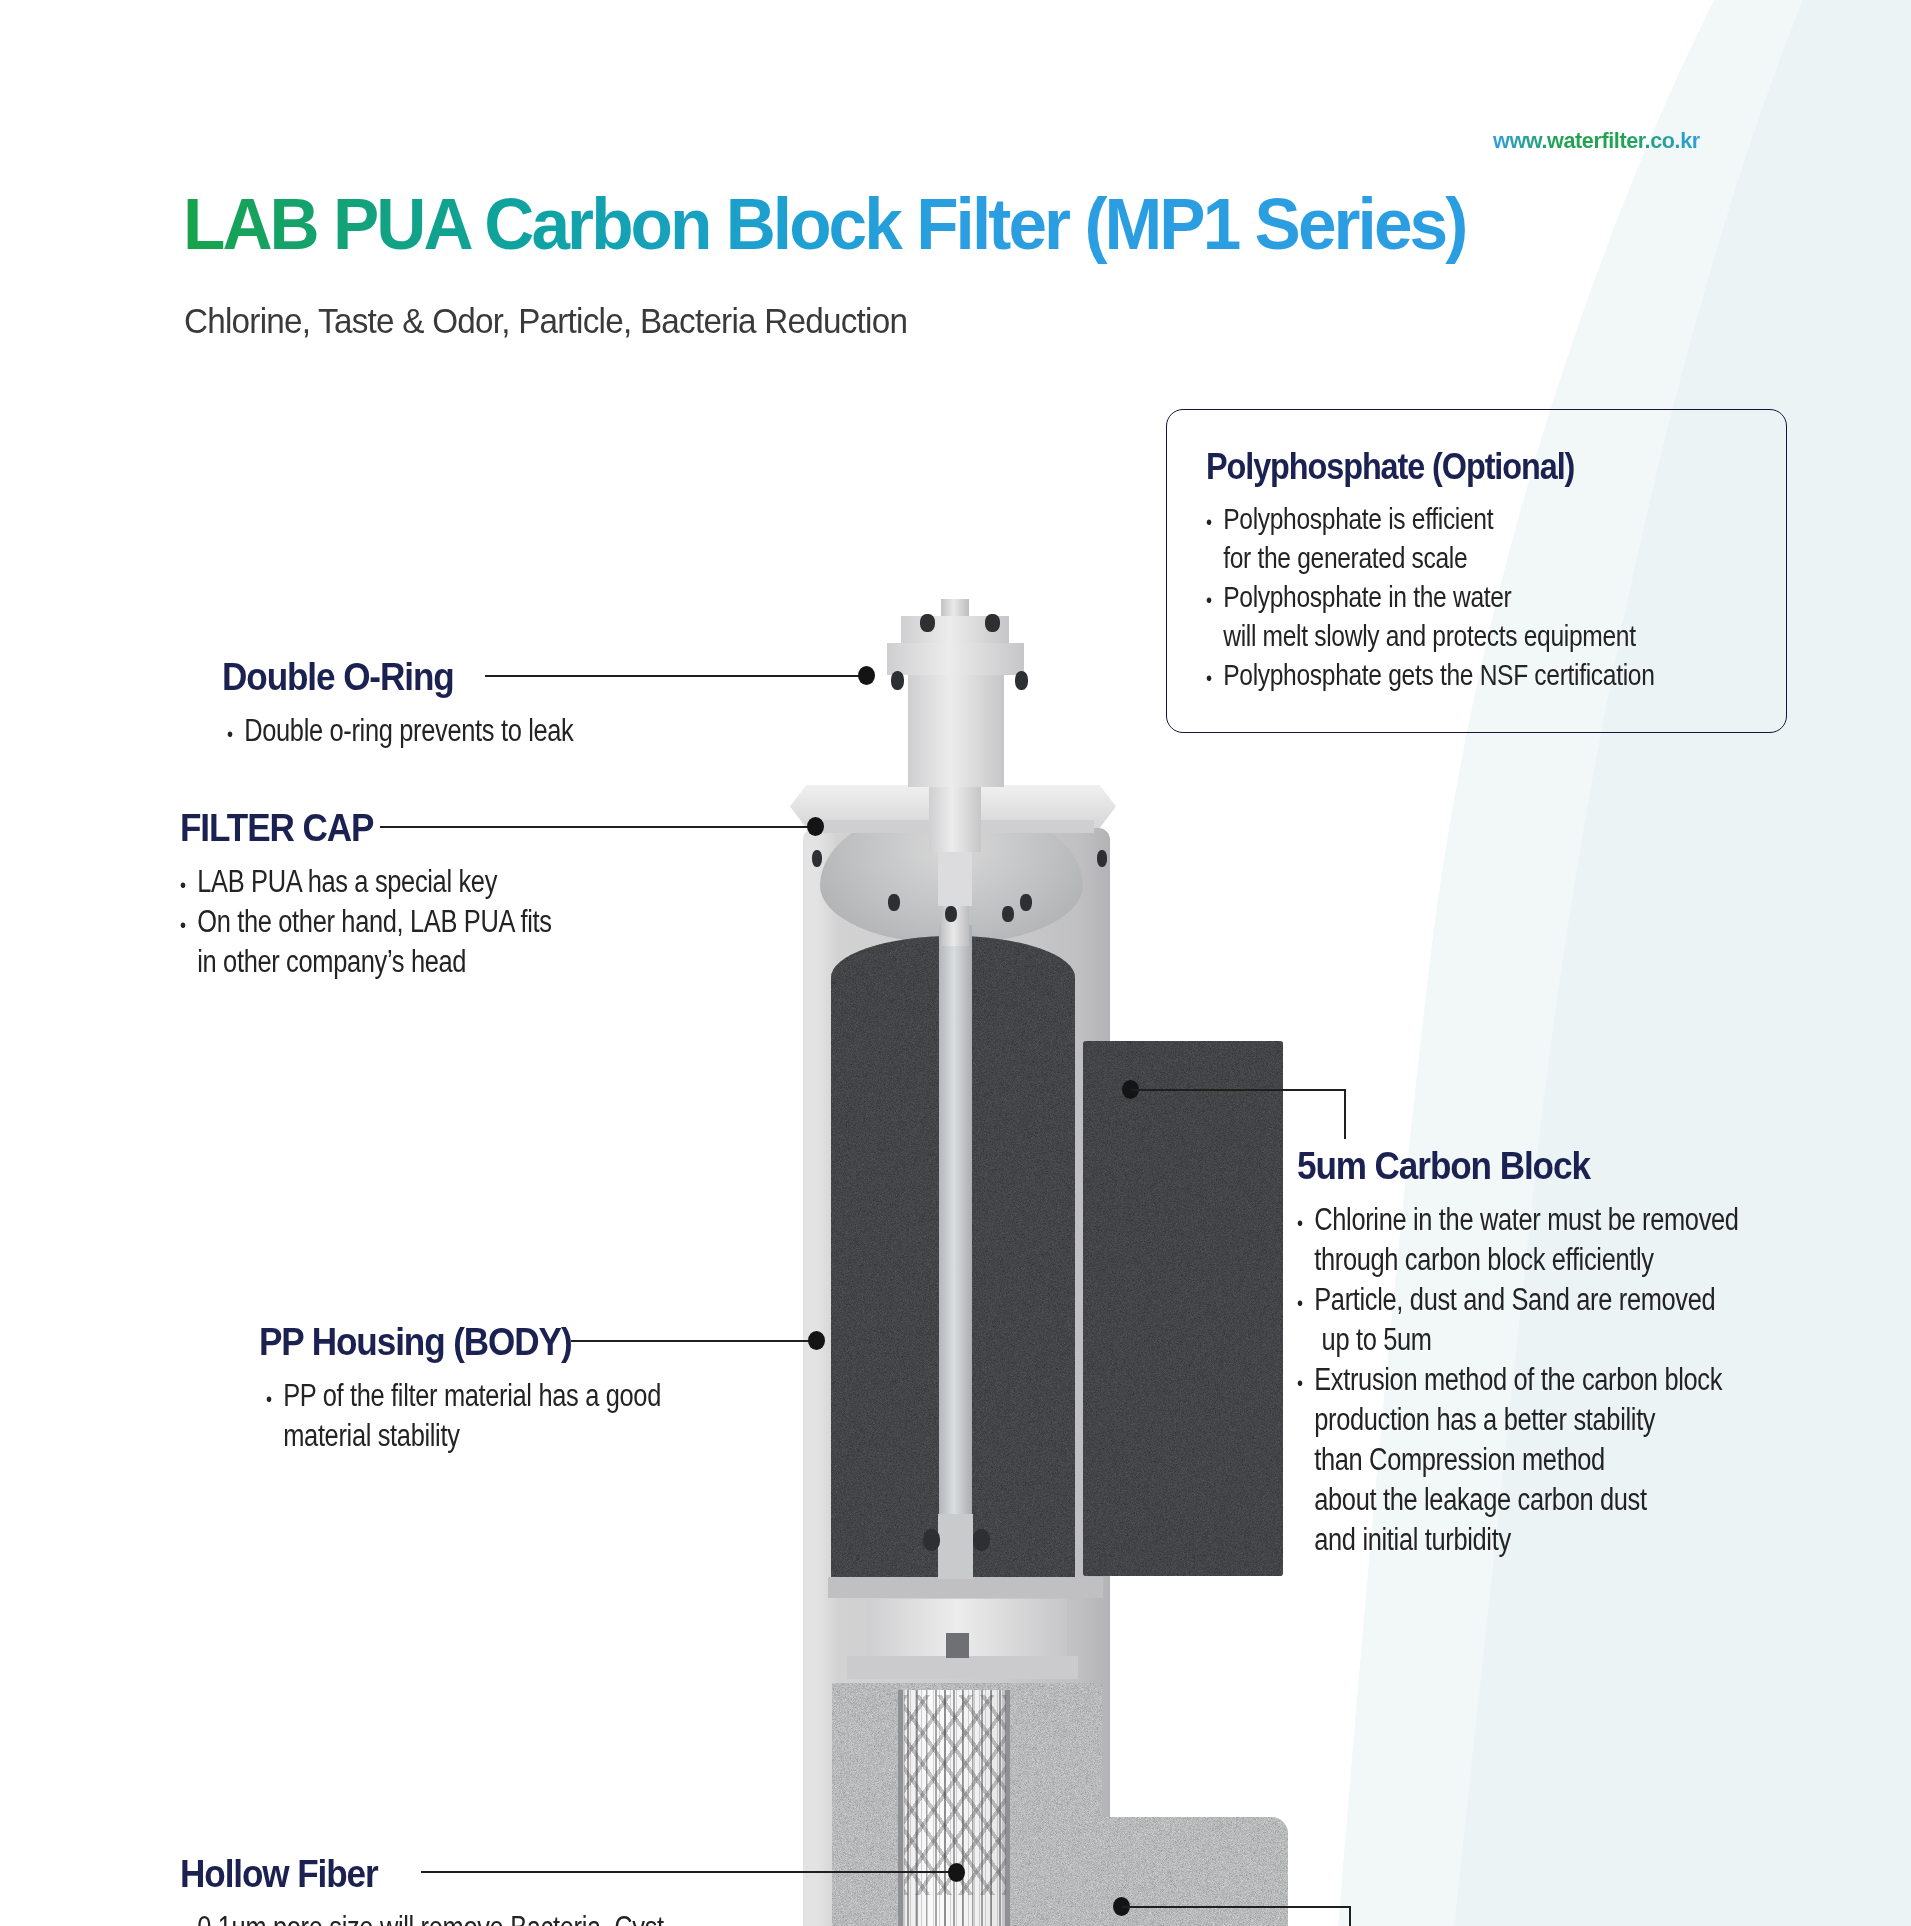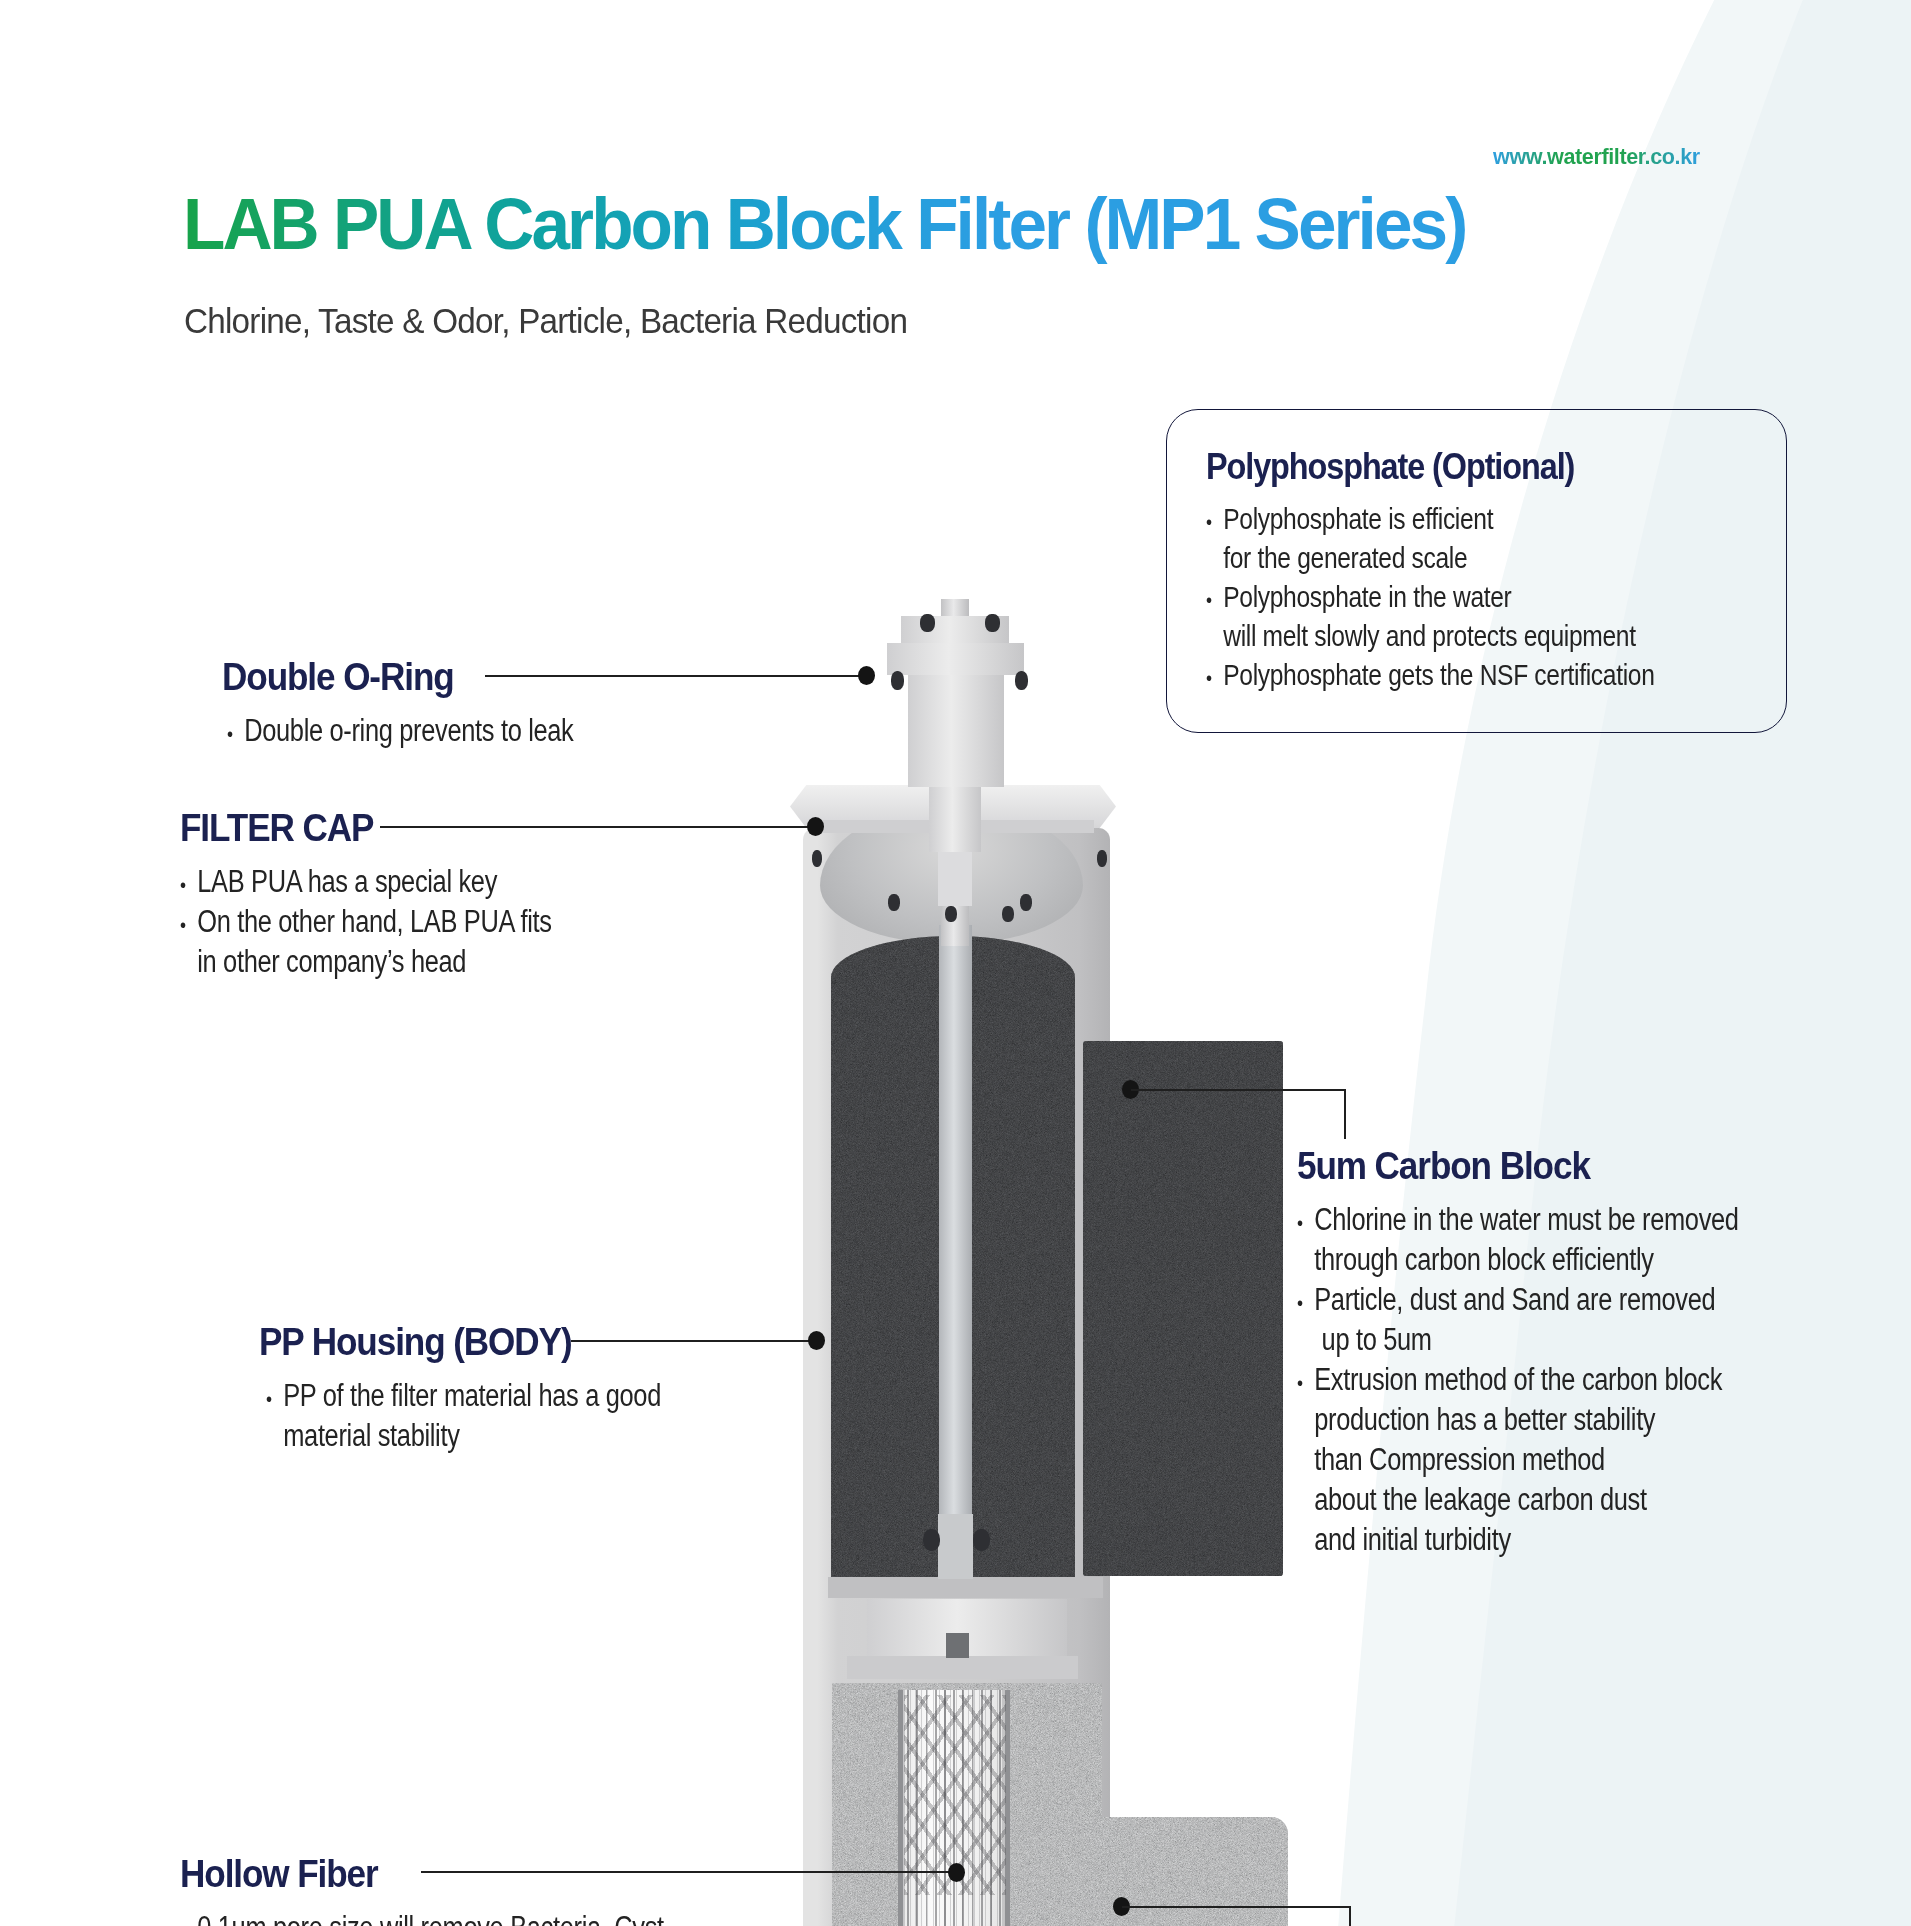--- a/index.html
+++ b/index.html
@@ -29,21 +29,21 @@
   h2.sec{
     margin:0;font-size:39px;font-weight:700;color:var(--navy);letter-spacing:-1.2px;
     white-space:nowrap;transform:scaleX(.9);transform-origin:0 50%;line-height:1;
   }
   .lines{transform:scaleX(.82);transform-origin:0 0}
   .ln{height:40px;line-height:40px;font-size:31px;letter-spacing:-0.4px;white-space:nowrap;color:var(--textc)}
   .ln.b::before{content:"\2022";display:inline-block;width:21px;font-size:21px;color:var(--textc)}
   .ln.c{padding-left:21px}
   .ln.c2{padding-left:30px}
   
-  .polybox{border:1.5px solid #12163a;border-radius:32px;background:transparent}
+  .polybox{border:1.5px solid #12163a;border-radius:17px;background:transparent}
   .polybox h2{font-size:36px}
   .polybox .ln{height:39px;line-height:39px;font-size:30px}
   
   .lead{background:var(--linec);height:1.5px}
   .leadv{background:var(--linec);width:1.5px}
   .dot{width:17px;height:19px;border-radius:50%;background:#141414}
   
   .tex{position:absolute;overflow:hidden;background:#46484c}
   .tex.light{background:#c9cbcd}
   .fillsvg{position:absolute;inset:0;width:100%;height:100%;display:block}
@@ -81,21 +81,21 @@
         <feTurbulence type="fractalNoise" baseFrequency="0.7" numOctaves="2" seed="5" stitchTiles="stitch"></feTurbulence>
         <feColorMatrix type="matrix" values="0 0 0 0 0  0 0 0 0 0  0 0 0 0 0  0.6 0.6 0.6 0 -0.25"></feColorMatrix>
       </filter>
       <filter id="specLight" x="0" y="0" width="100%" height="100%">
         <feTurbulence type="fractalNoise" baseFrequency="0.55" numOctaves="2" seed="11" stitchTiles="stitch"></feTurbulence>
         <feColorMatrix type="matrix" values="0 0 0 0 1  0 0 0 0 1  0 0 0 0 1  0.7 0.7 0.7 0 -0.35"></feColorMatrix>
       </filter>
     </defs>
   </svg>
 
-  <div class="abs site-url" style="left:1493px;top:144px">www.waterfilter.co.kr</div>
+  <div class="abs site-url" style="left:1493px;top:128px">www.waterfilter.co.kr</div>
   <h1 class="abs main-title" style="left:183px;top:184px">LAB PUA Carbon Block Filter (MP1 Series)</h1>
   <div class="abs subtitle" style="left:184px;top:301px">Chlorine, Taste &amp; Odor, Particle, Bacteria Reduction</div>
 
   <div class="abs" style="left:0;top:0;width:0;height:0">
 
     <div class="abs shellbody" style="left:803px;top:828px;width:307px;height:1533px"></div>
 
     <div class="abs dome" style="left:820px;top:805px;width:263px;height:139px"></div>
 
     <div class="tex" style="left:831px;top:936px;width:244px;height:645px;border-radius:123px 123px 0 0 / 42px 42px 0 0">

